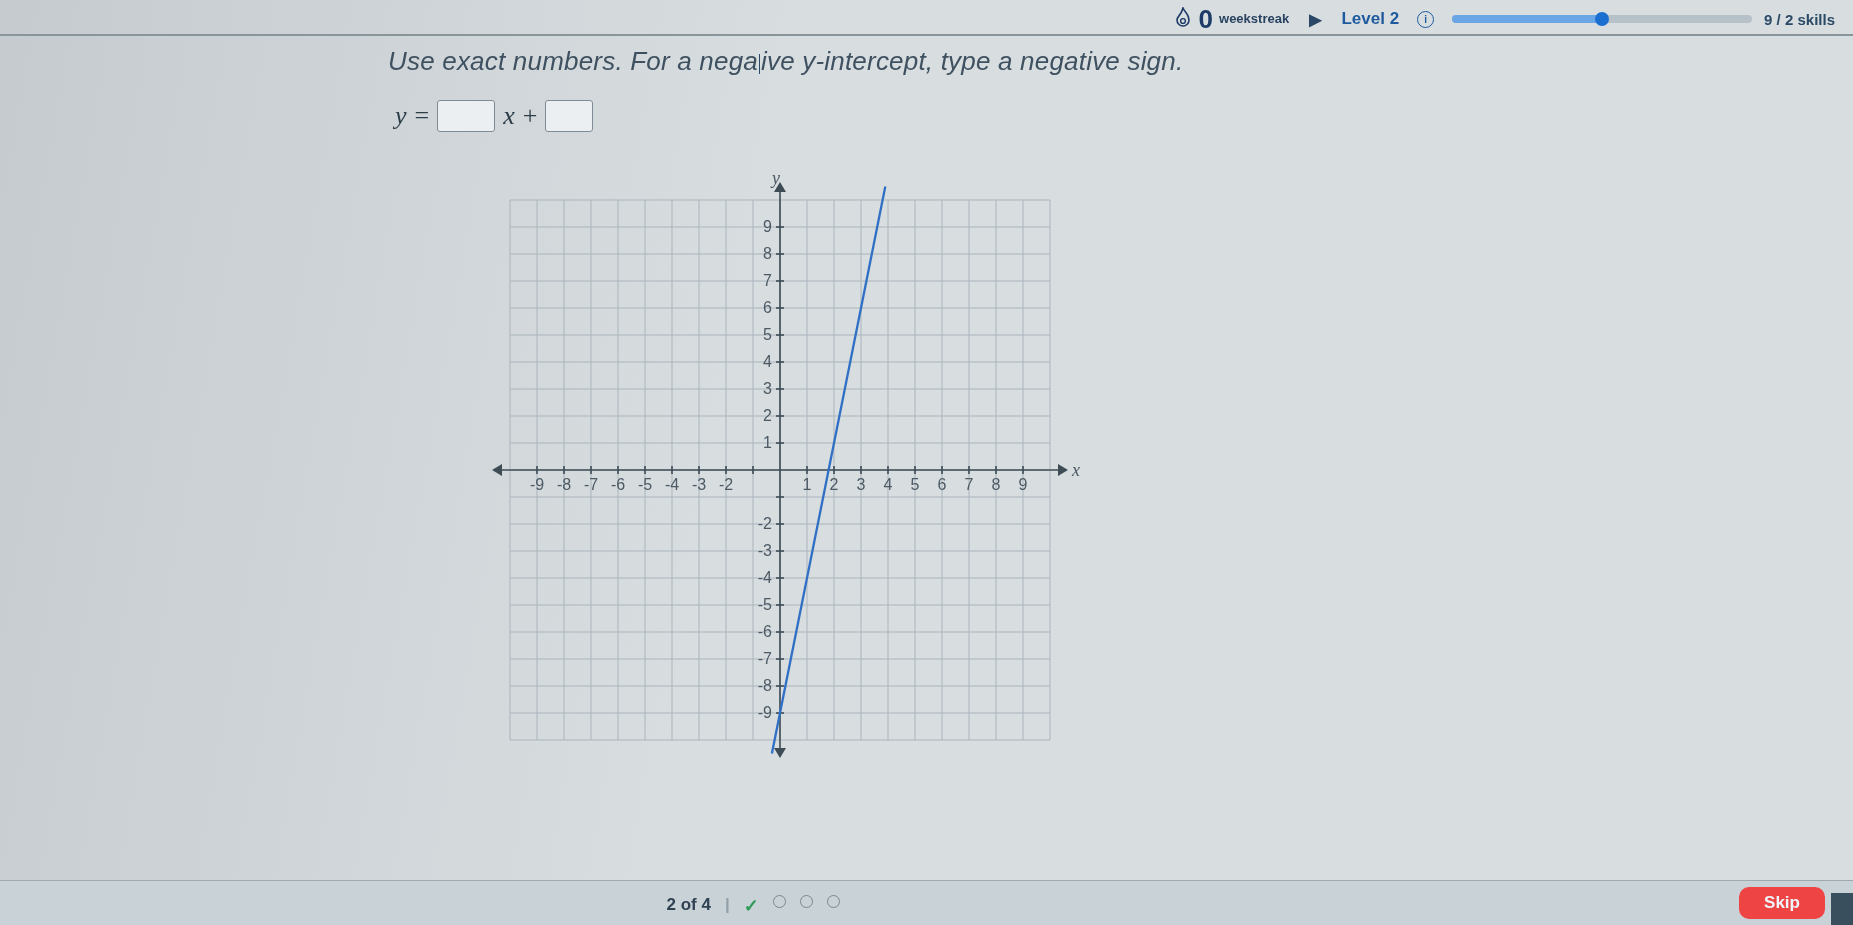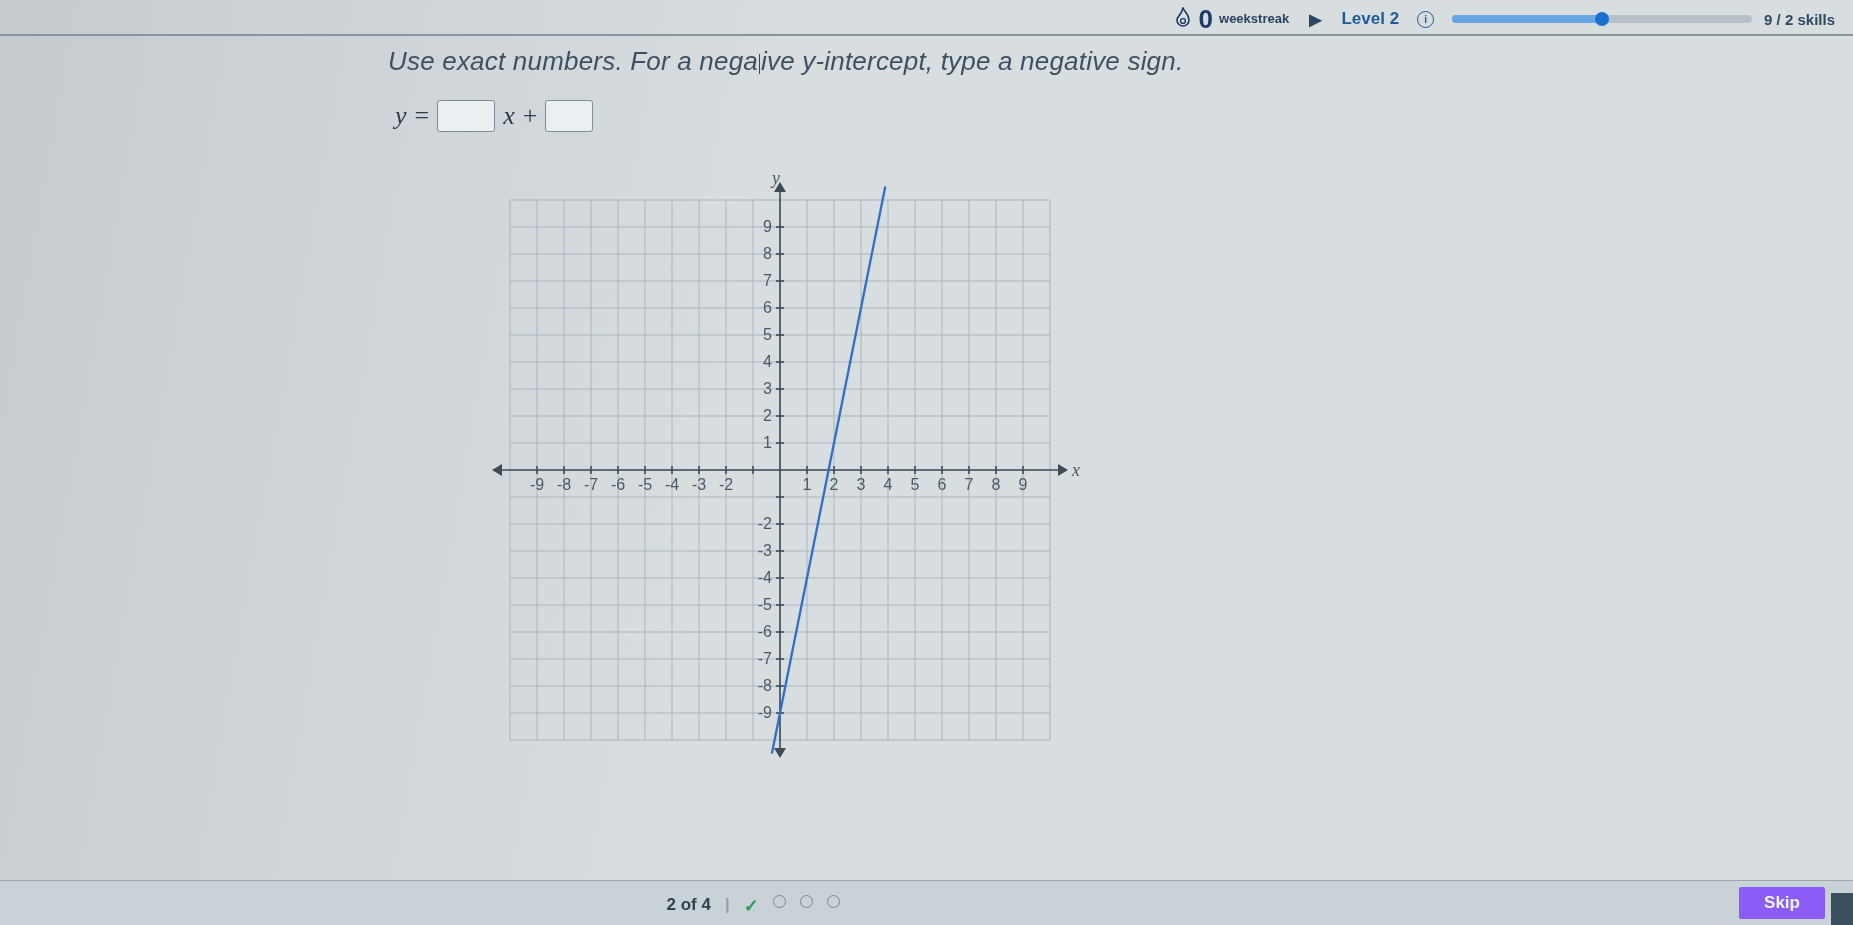--- a/index.html
+++ b/index.html
@@ -36,21 +36,21 @@
   .grid line{stroke:#aab5bd;stroke-width:1}
   .axis line{stroke:#3e4c56;stroke-width:1.6}
   .arrow{fill:#3e4c56}
   .dataline{stroke:#2f6fc4;stroke-width:2.3;fill:none}
   
   .footer{position:absolute;left:0;right:0;bottom:0;height:44px;background:#c9d2d7;border-top:1px solid #9fa9b0;display:flex;align-items:center}
   .pager{position:absolute;left:50%;transform:translateX(-260px);bottom:8px;font-size:17px;color:#2e4254;font-weight:700;display:flex;align-items:flex-start;gap:14px}
   .pager .sep{opacity:.35}
   .check{color:#2f9a58;font-size:18px}
   .empty-dot{width:11px;height:11px;border:1.5px solid #7b8892;border-radius:50%}
-  .skip{position:absolute;right:28px;bottom:6px;width:86px;height:32px;background:#8b5cf6;color:#eef5fa;font-weight:700;font-size:17px;display:flex;align-items:center;justify-content:center;border-radius:2px}
+  .skip{position:absolute;right:28px;bottom:6px;width:86px;height:32px;background:#ef4444;color:#eef5fa;font-weight:700;font-size:17px;display:flex;align-items:center;justify-content:center;border-radius:10px}
   .corner{position:absolute;right:0;bottom:0;width:22px;height:32px;background:#3a4f5e}
 </style>
 </head>
 <body>
 
 <div class="photo-tint"></div>
 
 <div class="topbar">
   <div class="top-right">
     <div class="streak">

